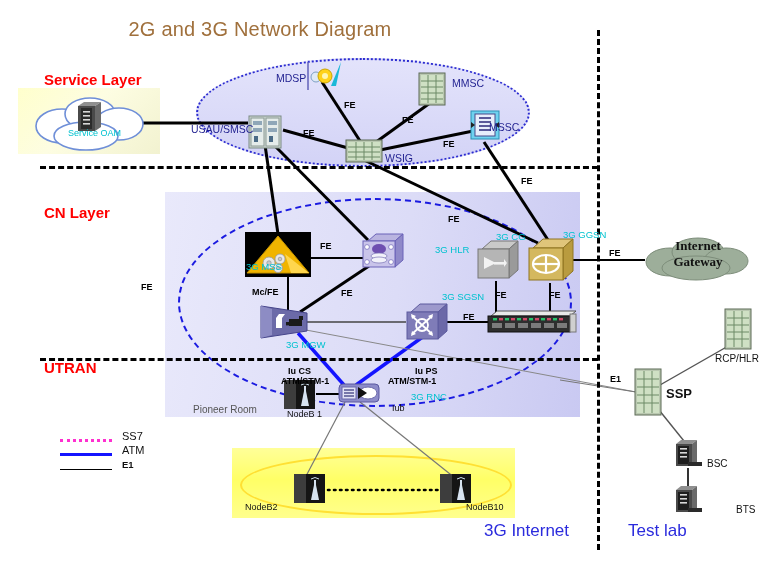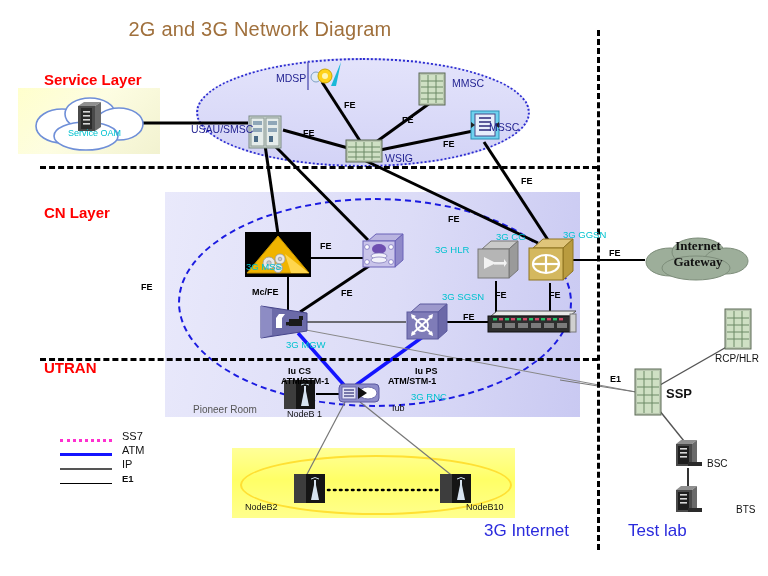--- a/index.html
+++ b/index.html
@@ -490,22 +490,18 @@
   <div class="abs" id="legend">
     <div class="lg-row">
       <span class="lg-swatch" style="border-top:3px dotted #ff2fd0;"></span>
       <span class="lg-text">SS7</span>
     </div>
     <div class="lg-row">
       <span class="lg-swatch" style="border-top:3px solid #1414ff;"></span>
       <span class="lg-text">ATM</span>
     </div>
     <div class="lg-row">
-      <span class="lg-swatch" style="border-top:2px solid #555;"></span>
-      <span class="lg-text">IP</span>
-    </div>
-    <div class="lg-row">
       <span class="lg-swatch" style="border-top:1px solid #000;"></span>
       <span class="lg-text bold">E1</span>
     </div>
   </div>
 
 </div>
 
 </body></html>

